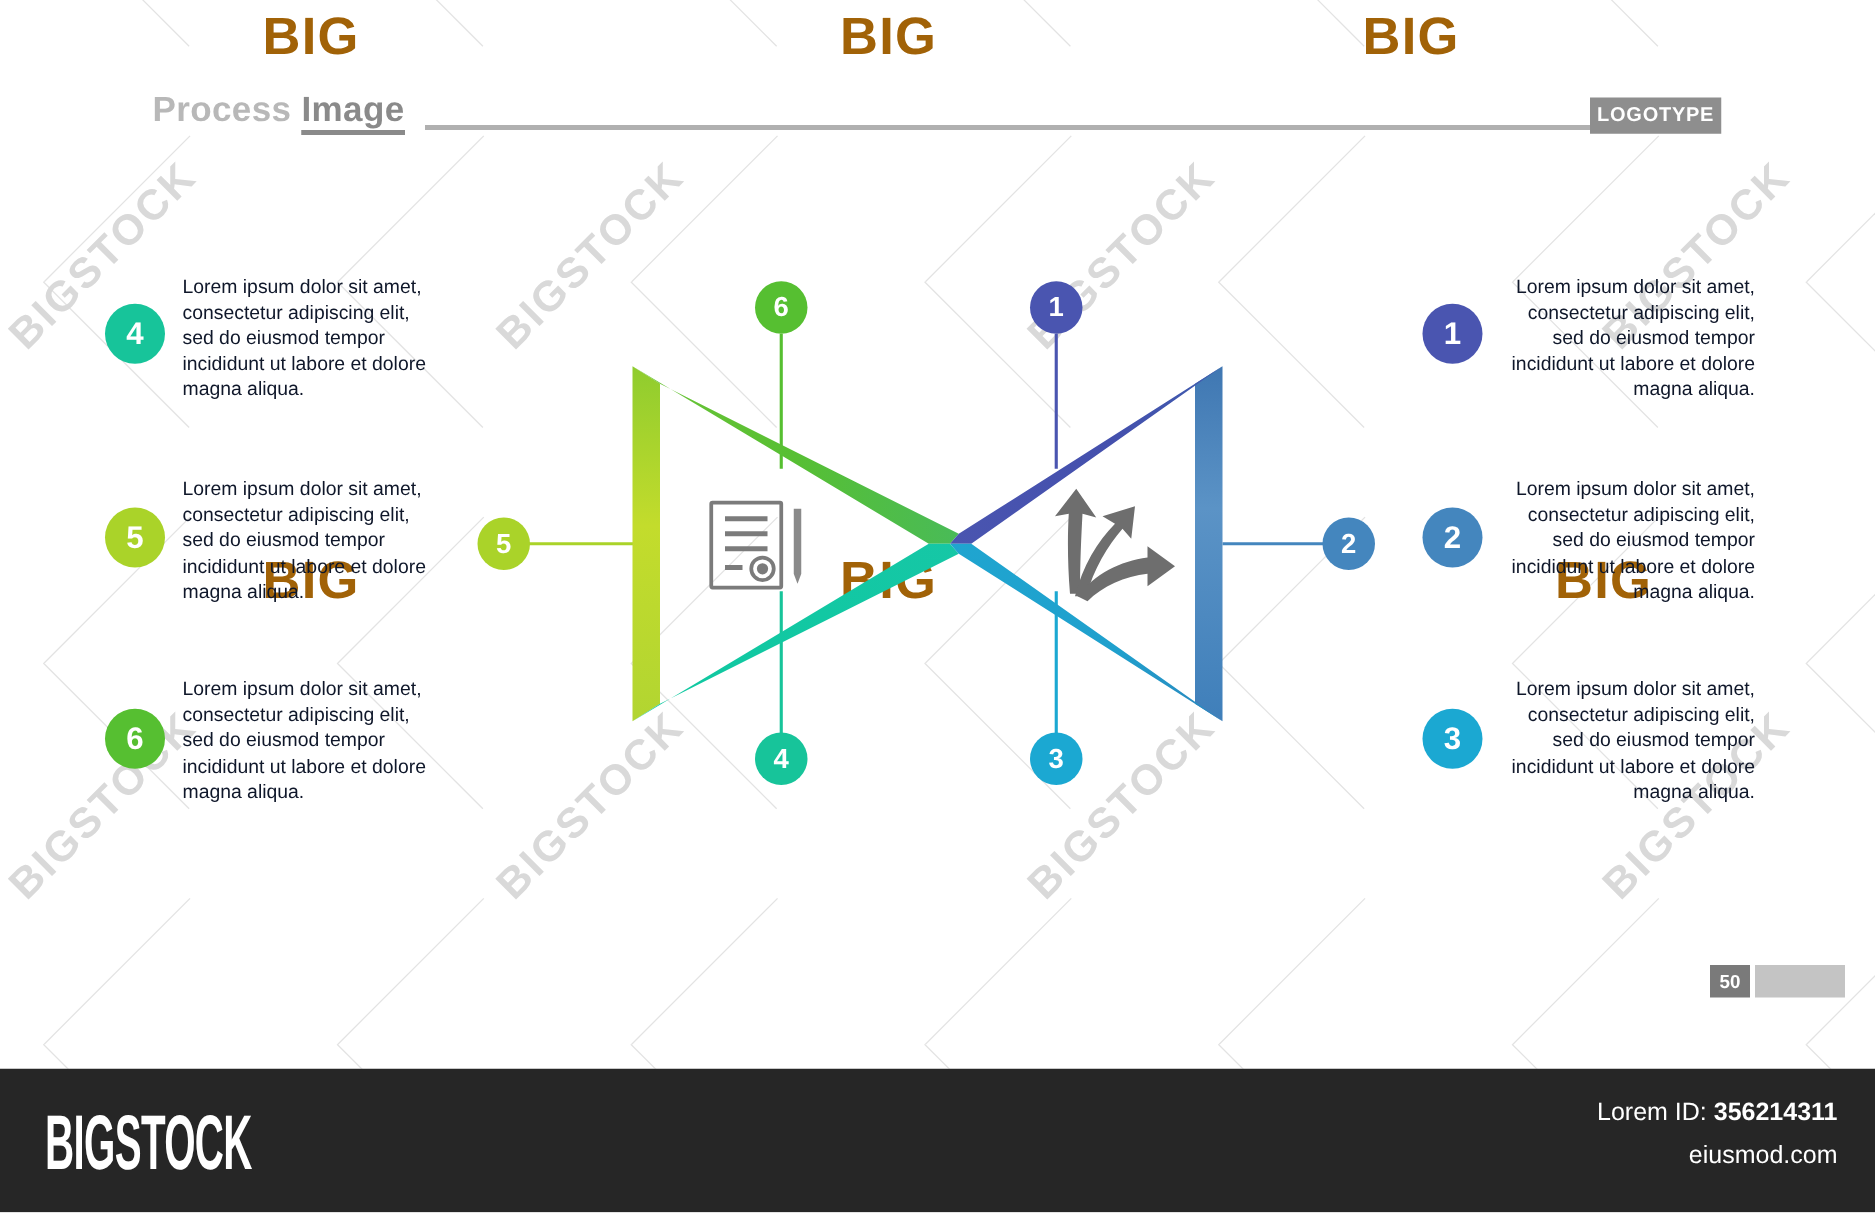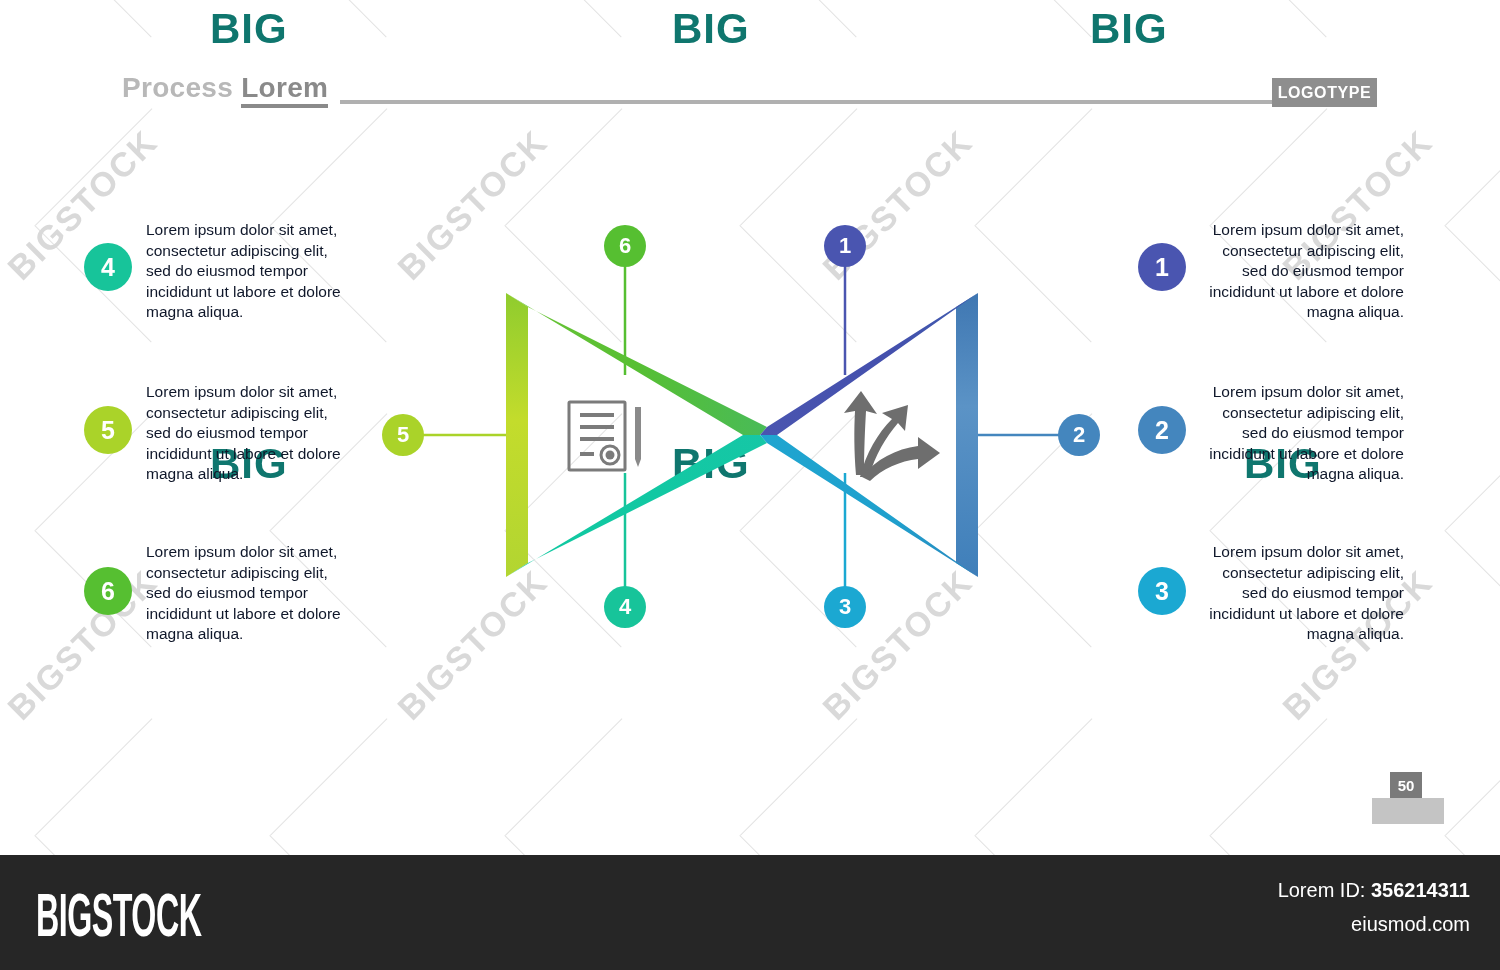--- a/index.html
+++ b/index.html
@@ -32,29 +32,29 @@
   .num{position:absolute;border-radius:50%;display:flex;align-items:center;justify-content:center;
        color:#fff;font-size:26px;font-weight:bold;line-height:1;}
   .num.sz-l{width:48px;height:48px;font-size:25px;}
   .num.sz-m{width:42px;height:42px;font-size:22px;}
 
   
   .diagram{position:absolute;left:330px;top:215px;width:840px;height:430px;}
   .diagram svg{position:absolute;left:0;top:0;}
 
   
-  .pagenum{position:absolute;left:1368px;top:772px;display:flex;align-items:center;flex-direction:column;}
+  .pagenum{position:absolute;left:1368px;top:772px;display:flex;align-items:center;}
   .pagenum .box{width:32px;height:26px;background:#7a7a7a;color:#fff;font-size:15px;font-weight:bold;
                 display:flex;align-items:center;justify-content:center;}
   .pagenum .bar{width:72px;height:26px;background:#c4c4c4;margin-left:4px;}
 
   
   .wm{position:absolute;color:#cfcfcf;font-weight:bold;pointer-events:none;
       font-family:"Liberation Sans Narrow","Liberation Sans",sans-serif;}
-  .wm-big{font-size:42px;letter-spacing:1px;color:#0f766e;}
+  .wm-big{font-size:42px;letter-spacing:1px;color:#a16207;}
   .wm-diag{font-size:34px;letter-spacing:2px;color:#d9d9d9;transform:rotate(-45deg);transform-origin:0 0;white-space:nowrap;}
   .wm-line{position:absolute;background:#e3e3e3;height:1px;transform-origin:0 0;pointer-events:none;}
 
   
   .footer{position:absolute;left:0;top:855px;width:1500px;height:115px;background:#262626;}
   .footer .brand{position:absolute;left:36px;top:24px;color:#fff;font-size:62px;font-weight:bold;
                  letter-spacing:-1px;transform:scaleX(.52);transform-origin:0 0;
                  font-family:"Liberation Sans",sans-serif;}
   .footer .imgid{position:absolute;right:30px;top:24px;color:#fff;font-size:20px;}
   .footer .imgid b{font-weight:bold;}
@@ -128,21 +128,21 @@
         <div class="wm wm-diag" style="left: 815px; top: 700px;">BIGSTOCK</div>
         <div class="wm wm-diag" style="left: 1275px; top: 700px;">BIGSTOCK</div>
         <div class="wm wm-diag" style="left: 1275px; top: 260px;">BIGSTOCK</div>
         <div class="wm wm-diag" style="left: 815px; top: 260px;">BIGSTOCK</div>
         <div class="wm wm-diag" style="left: 390px; top: 260px;">BIGSTOCK</div>
         <div class="wm wm-diag" style="left: 0px; top: 700px;">BIGSTOCK</div>
       </div>
 
     <div class="header">
       <div class="title">
-        <span class="t1">Process </span><span class="t2">Lorem</span>
+        <span class="t1">Process </span><span class="t2">Image</span>
       </div>
       <div class="header-rule"></div>
     </div>
     <div class="logotype">LOGOTYPE</div>
 
     <div class="txtblock left" style="left:146px;top:220px;">
       <div class="body">Lorem ipsum dolor sit amet,
 consectetur adipiscing elit,
 sed do eiusmod tempor
 incididunt ut labore et dolore

